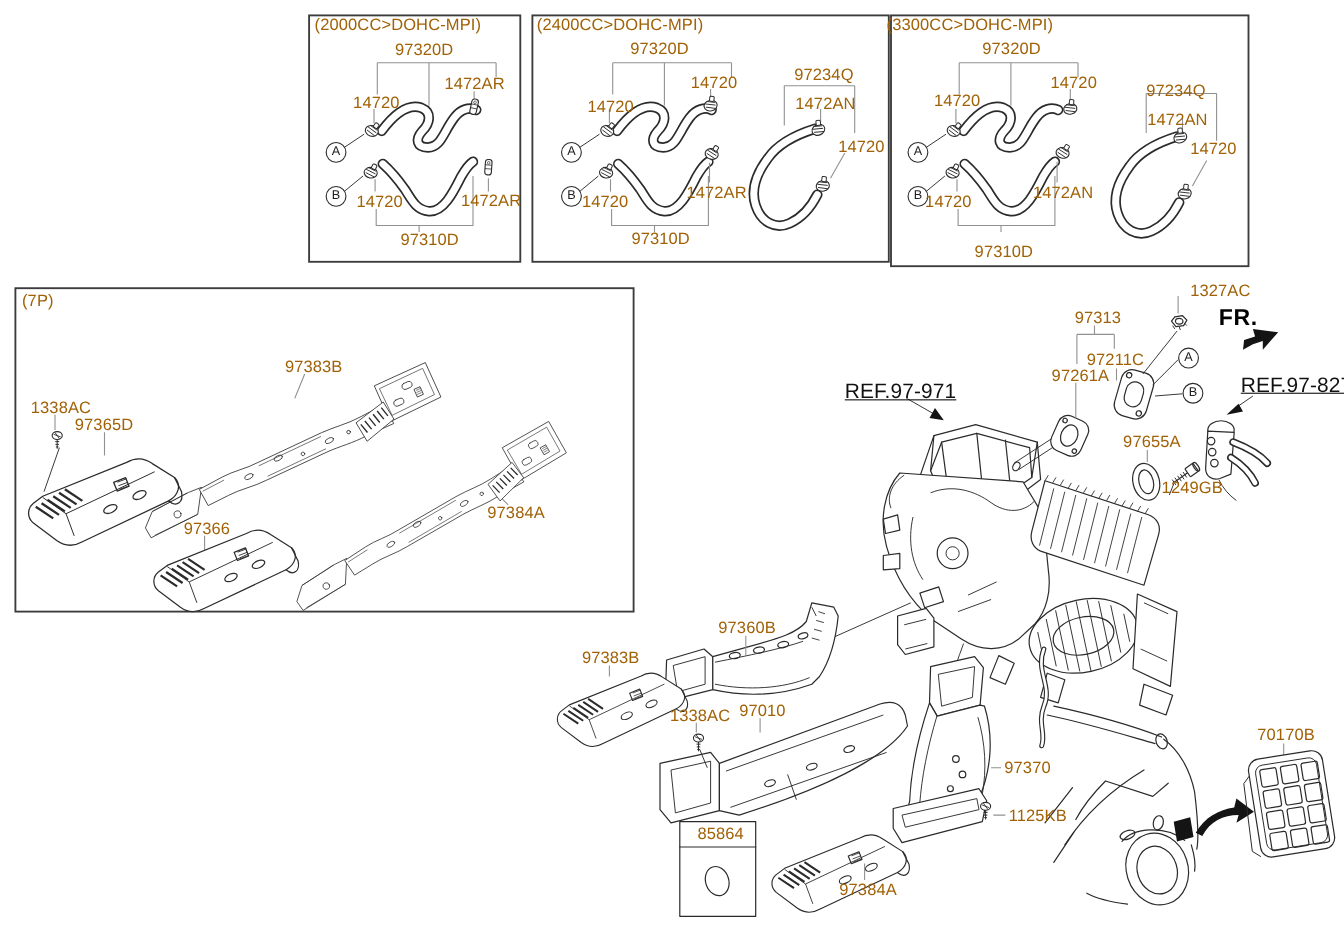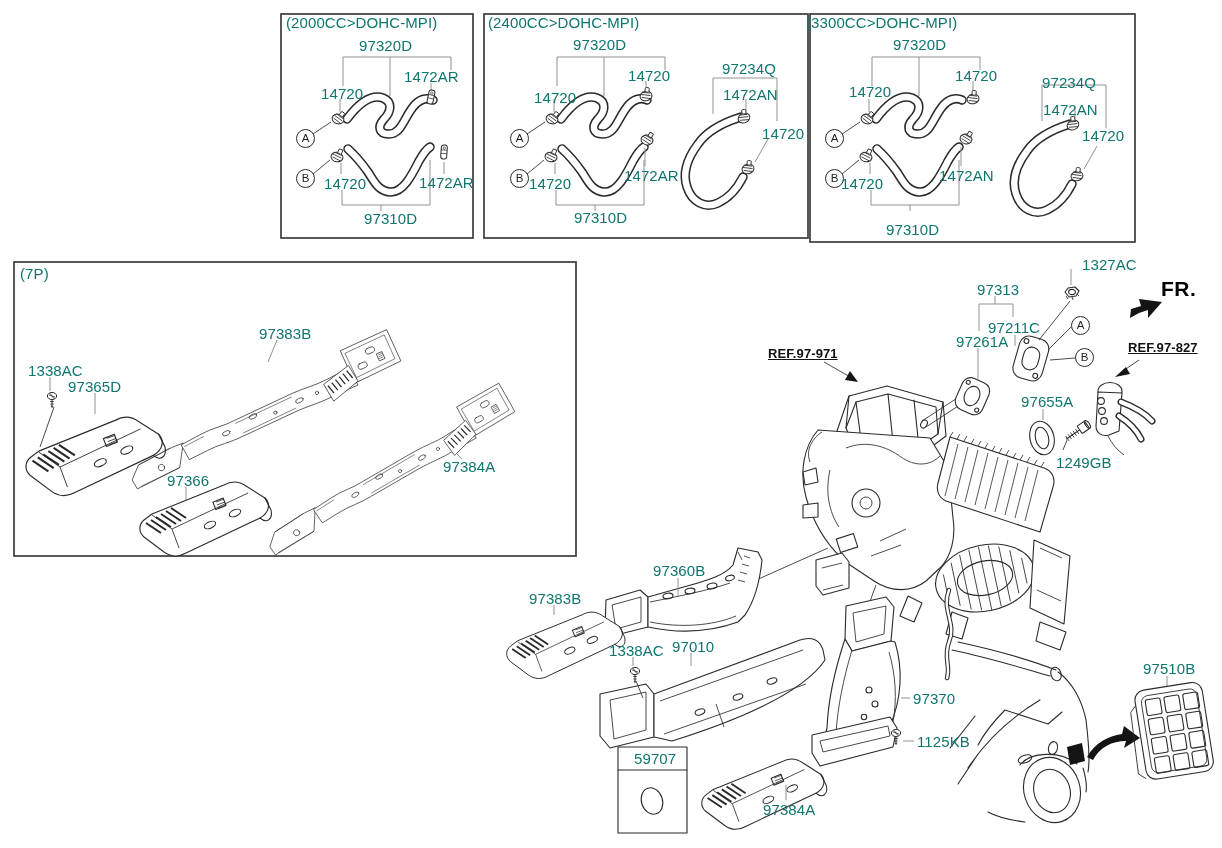--- a/index.html
+++ b/index.html
@@ -1,22 +1,22 @@
 <!DOCTYPE html>
 <html><head>
 <meta charset="utf-8">
 <style>
   html,body{margin:0;padding:0;background:#fff;}
   #canvas{position:relative;width:1222px;height:848px;background:#fff;overflow:hidden;
           font-family:"Liberation Sans",sans-serif;}
   #art{position:absolute;left:0;top:0;}
-  .lbl{position:absolute;font-size:15px;color:#0f766e;white-space:nowrap;z-index:3;
+  .lbl{position:absolute;font-size:15px;color:#a16207;white-space:nowrap;z-index:3;
        letter-spacing:.1px;line-height:1.05;}
   .ttl{font-size:15px;}
-  .ref{font-weight:bold;text-decoration:underline;font-size:13px;color:#111;}
+  .ref{font-weight:normal;text-decoration:underline;font-size:19px;color:#111;}
   .fr{font-weight:bold;font-size:21px;color:#000;letter-spacing:.5px;}
   .callout{position:absolute;width:17px;height:17px;border:1.4px solid #2b2b2b;border-radius:50%;
            text-align:center;font-size:11.5px;line-height:17px;color:#1f1f1f;z-index:3;background:#fff;}
   .ln{stroke:#2b2b2b;stroke-width:1.1;fill:none;stroke-linejoin:round;stroke-linecap:round;}
   .lnf{stroke:#2b2b2b;stroke-width:1.1;fill:#fff;stroke-linejoin:round;}
   .thin{stroke:#2b2b2b;stroke-width:.85;fill:none;stroke-linejoin:round;}
   .gray{stroke:#919191;stroke-width:1;fill:none;}
   .hatch{stroke:#2b2b2b;stroke-width:.8;fill:none;}
   .rib{stroke:#2b2b2b;stroke-width:2;fill:none;}
   .tube-o{stroke:#2b2b2b;stroke-width:9.5;fill:none;stroke-linecap:round;stroke-linejoin:round;}
@@ -350,25 +350,25 @@
 
 <div class="lbl" style="left:1082px;top:257px">1327AC</div>
 <div class="lbl" style="left:977px;top:282px">97313</div>
 <div class="lbl" style="left:988px;top:320px">97211C</div>
 <div class="lbl" style="left:956px;top:334px">97261A</div>
 <div class="callout" style="left:1071px;top:316px">A</div>
 <div class="callout" style="left:1075px;top:348px">B</div>
 <div class="lbl ref" style="left:1128px;top:341px">REF.97-827</div>
 <div class="lbl ref" style="left:768px;top:347px">REF.97-971</div>
 <div class="lbl" style="left:1021px;top:394px">97655A</div>
-<div class="lbl" style="left:1056px;top:455px">1249GB</div>
-<div class="lbl fr" style="left:1161px;top:278px">FR.</div>
+<div class="lbl" style="left:1056px;top:436px">1249GB</div>
+<div class="lbl fr" style="left:1108px;top:278px">FR.</div>
 <div class="lbl" style="left:653px;top:563px">97360B</div>
 <div class="lbl" style="left:529px;top:591px">97383B</div>
 <div class="lbl" style="left:609px;top:643px">1338AC</div>
 <div class="lbl" style="left:672px;top:639px">97010</div>
 <div class="lbl" style="left:913px;top:691px">97370</div>
 <div class="lbl" style="left:917px;top:734px">1125KB</div>
-<div class="lbl" style="left:634px;top:751px">59707</div>
+<div class="lbl" style="left:634px;top:751px">85864</div>
 <div class="lbl" style="left:763px;top:802px">97384A</div>
-<div class="lbl" style="left:1143px;top:661px">97510B</div>
+<div class="lbl" style="left:1143px;top:661px">70170B</div>
 
 </div>
 
 </body></html>

